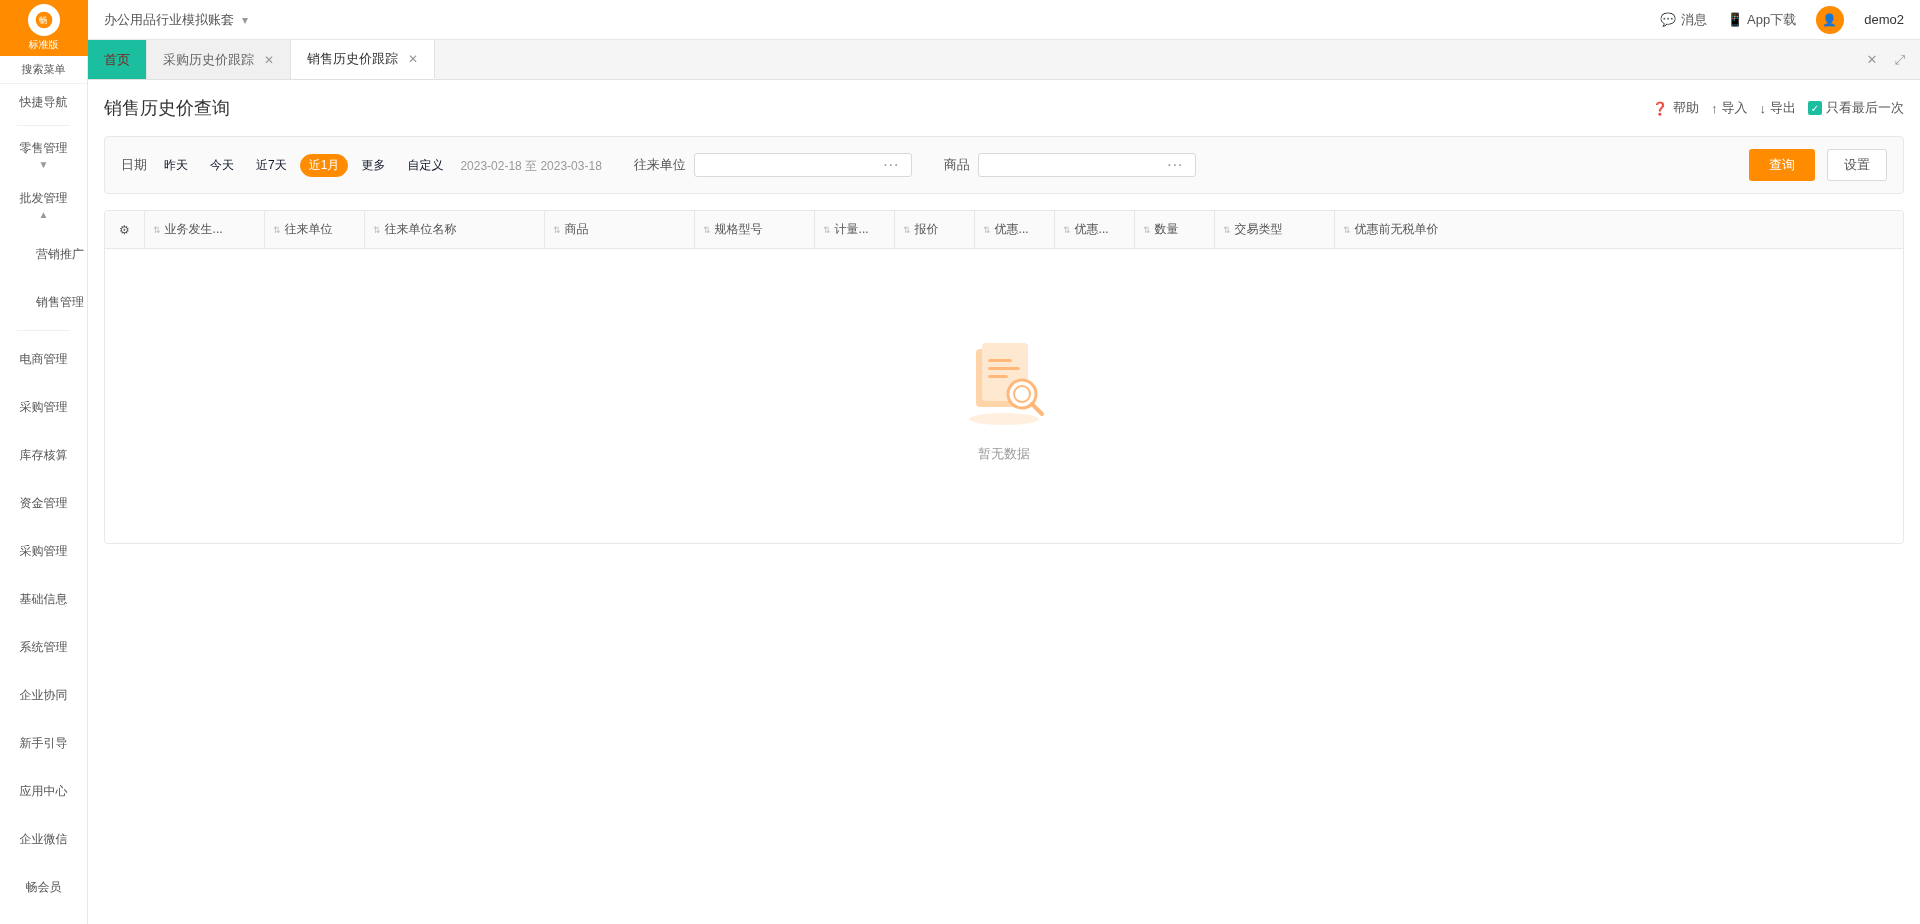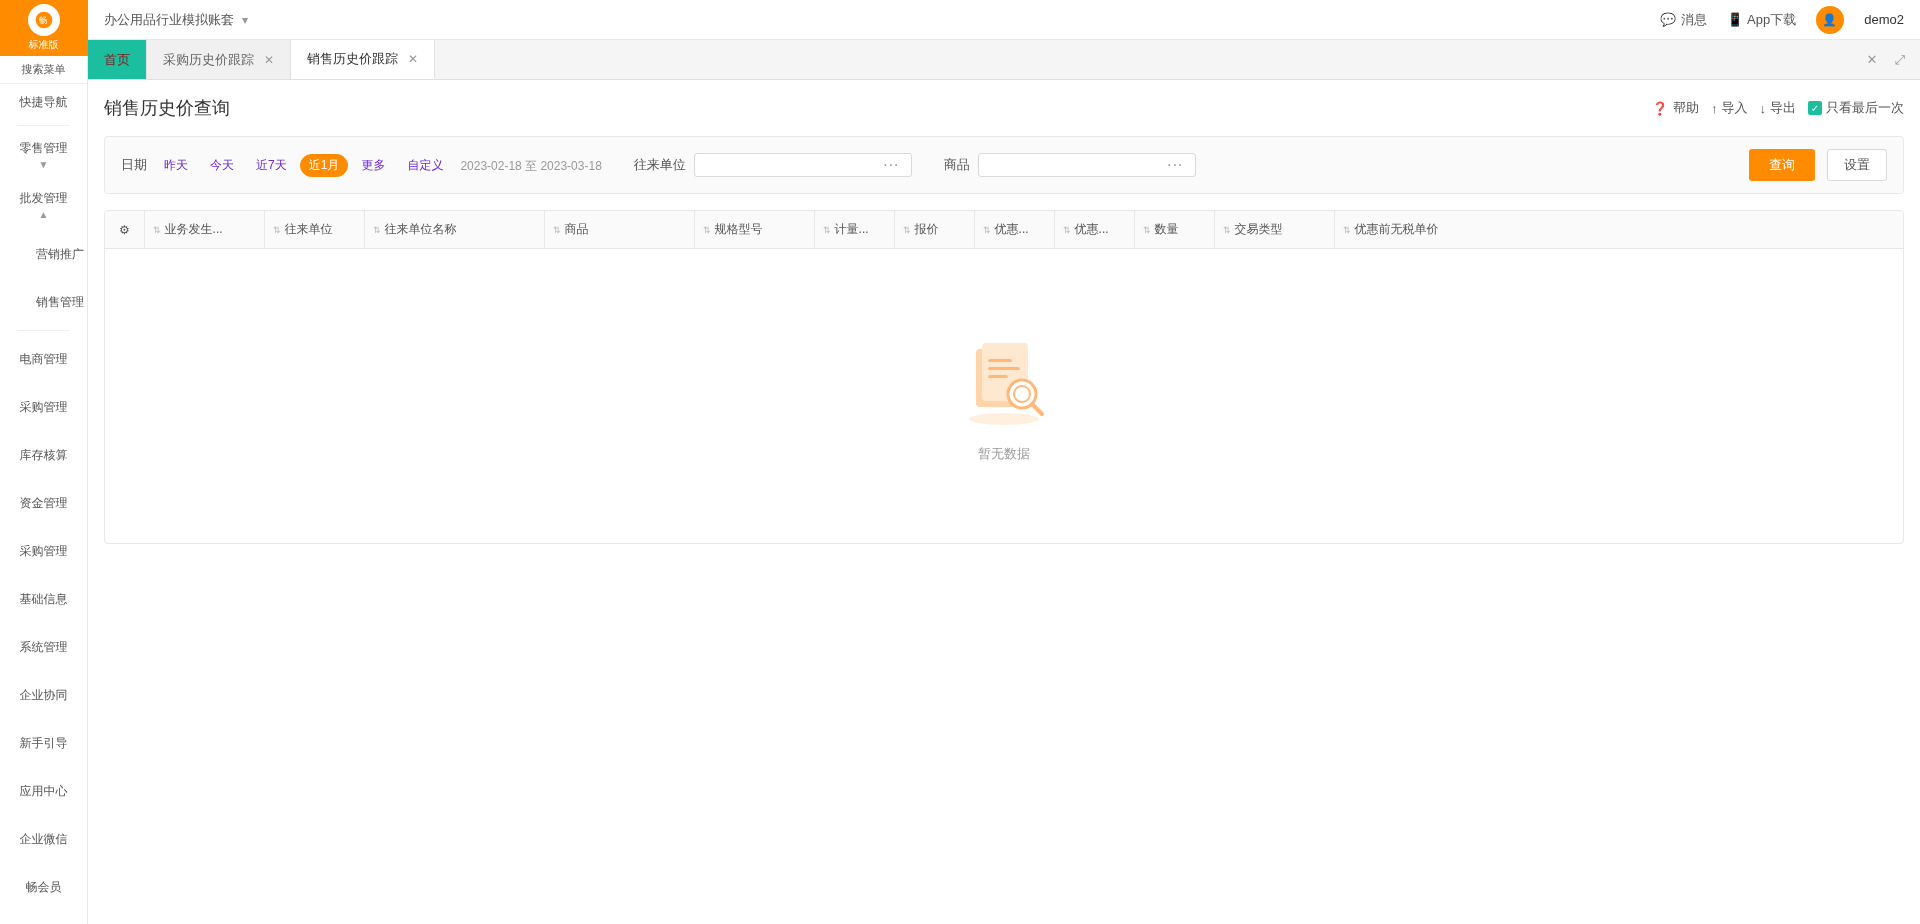--- a/index.html
+++ b/index.html
@@ -47,21 +47,21 @@
     .page-action-btn { display: flex; align-items: center; gap: 4px; color: #555; cursor: pointer; font-size: 13px; }
     .checkbox-label { display: flex; align-items: center; gap: 4px; color: #555; font-size: 13px; cursor: pointer; }
     .checkbox-checked { width: 14px; height: 14px; background: #1bbfa0; border-radius: 2px; display: flex; align-items: center; justify-content: center; color: #fff; font-size: 10px; }
 
     
     .filter-area { background: #fafafa; border: 1px solid #e8e8e8; border-radius: 4px; padding: 12px 16px; margin-bottom: 16px; display: flex; align-items: center; gap: 16px; flex-wrap: wrap; }
     .filter-row { display: flex; align-items: center; gap: 12px; width: 100%; }
     .filter-group { display: flex; align-items: center; gap: 8px; }
     .filter-label { color: #555; font-size: 13px; white-space: nowrap; }
     .date-btns { display: flex; gap: 4px; }
-    .date-btn { padding: 2px 8px; border: 1px solid transparent; border-radius: 3px; cursor: pointer; font-size: 12px; color: #6d28d9; }
+    .date-btn { padding: 2px 8px; border: 1px solid transparent; border-radius: 3px; cursor: pointer; font-size: 12px; color: #0f172a; }
     .date-btn.active { background: #ff8c00; color: #fff; border-color: #ff8c00; border-radius: 12px; }
     .date-range { font-size: 12px; color: #999; margin-top: 2px; }
     .filter-input-wrapper { display: flex; align-items: center; border: 1px solid #d9d9d9; border-radius: 3px; background: #fff; padding: 2px 8px; min-width: 200px; }
     .filter-input { border: none; outline: none; font-size: 13px; color: #333; background: transparent; width: 100%; }
     .filter-dots { color: #999; font-size: 16px; cursor: pointer; padding: 0 4px; }
     .query-btn { background: #ff8c00; color: #fff; border: none; border-radius: 3px; padding: 6px 20px; cursor: pointer; font-size: 13px; }
     .settings-btn { background: #fff; color: #555; border: 1px solid #d9d9d9; border-radius: 3px; padding: 6px 16px; cursor: pointer; font-size: 13px; }
     .filter-actions { display: flex; gap: 12px; margin-left: auto; align-self: flex-start; }
 
     

